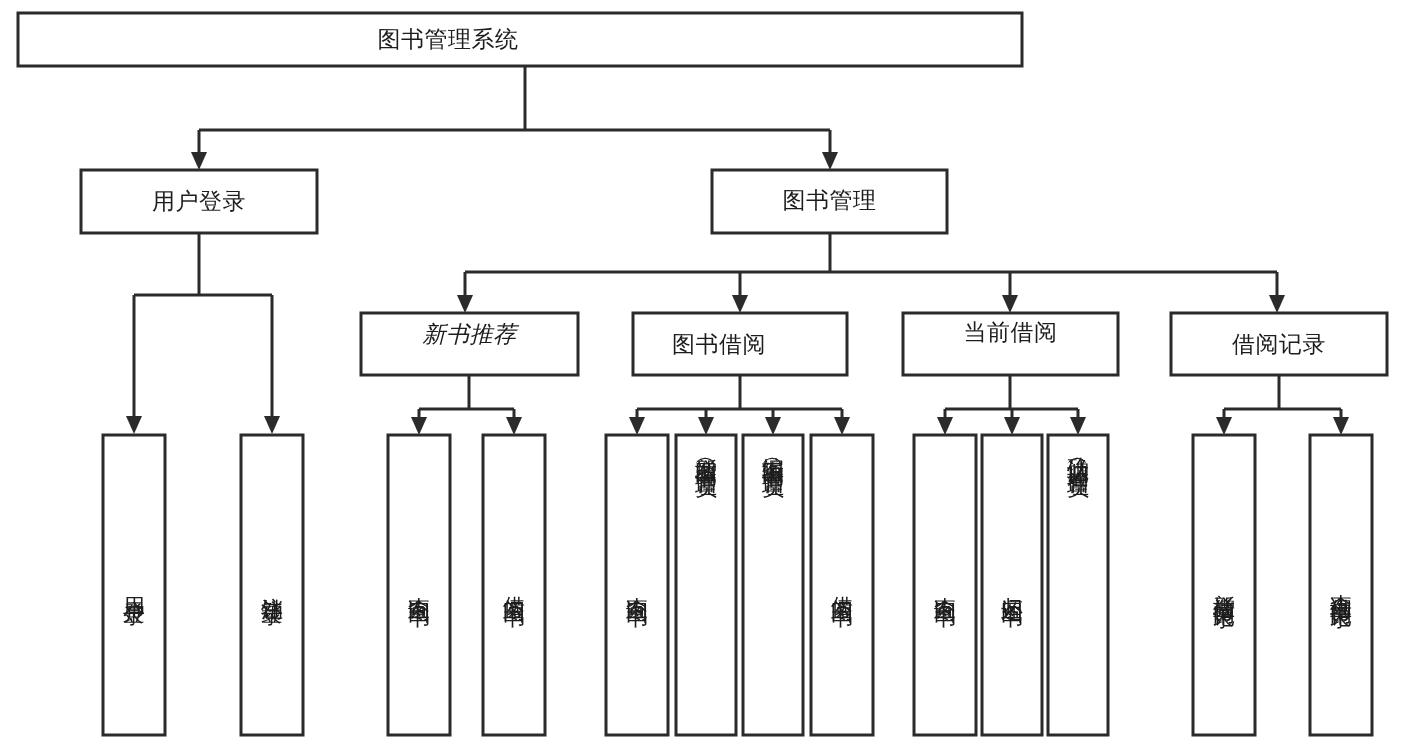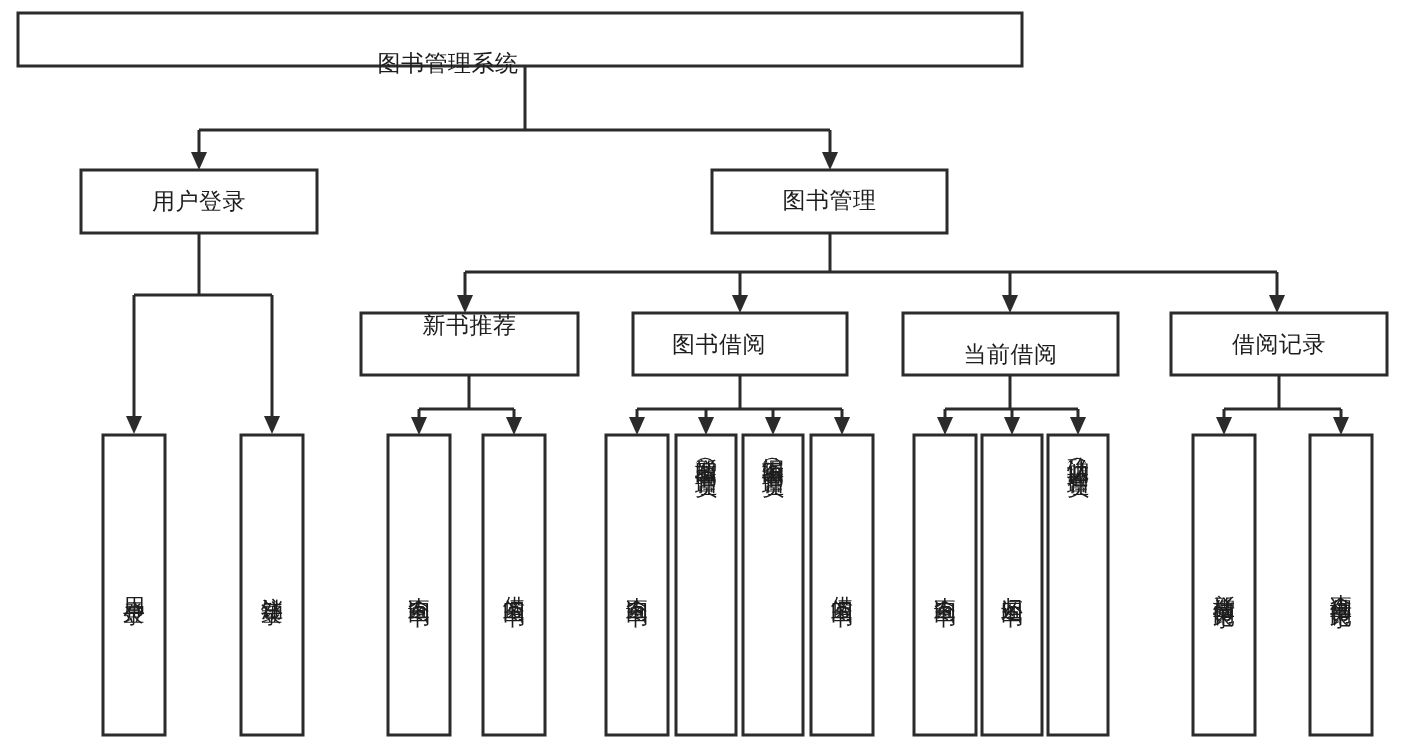--- a/index.html
+++ b/index.html
@@ -194,28 +194,28 @@
     <rect class="node-box" x="811" y="435" width="62" height="300"></rect>
 
     <rect class="node-box" x="914" y="435" width="62" height="300"></rect>
     <rect class="node-box" x="982" y="435" width="60" height="300"></rect>
     <rect class="node-box" x="1048" y="435" width="60" height="300"></rect>
 
     <rect class="node-box" x="1193" y="435" width="62" height="300"></rect>
     <rect class="node-box" x="1310" y="435" width="62" height="300"></rect>
   </svg>
 
-  <div class="node-label horizontal" style="left:18px; top:13px; width:860px; height:53px;margin-top:24px;">图书管理系统</div>
+  <div class="node-label horizontal" style="left:18px; top:13px; width:860px; height:53px;">图书管理系统</div>
 
   <div class="node-label horizontal" style="left:81px; top:170px; width:236px; height:63px;">用户登录</div>
   <div class="node-label horizontal" style="left:712px; top:170px; width:235px; height:60px;">图书管理</div>
 
-  <div class="node-label horizontal" style="left:361px; top:299px; width:217px; height:52px;">新书推荐</div>
+  <div class="node-label horizontal" style="left:361px; top:308px; width:217px; height:52px;font-style:italic;">新书推荐</div>
   <div class="node-label horizontal" style="left:633px; top:313px; width:172px; height:62px;">图书借阅</div>
-  <div class="node-label horizontal" style="left:903px; top:323px; width:215px; height:62px;">当前借阅</div>
+  <div class="node-label horizontal" style="left:903px; top:301px; width:215px; height:62px;">当前借阅</div>
   <div class="node-label horizontal" style="left:1171px; top:313px; width:216px; height:62px;text-align:center;">借阅记录</div>
 
   <div class="node-label vertical centered" style="left:103px; top:435px; width:62px; height:300px;">用户登录</div>
   <div class="node-label vertical centered" style="left:241px; top:435px; width:62px; height:300px;">注销登录</div>
 
   <div class="node-label vertical centered" style="left:388px; top:435px; width:62px; height:300px;">查询图书</div>
   <div class="node-label vertical centered" style="left:483px; top:435px; width:62px; height:300px;">借阅图书</div>
 
   <div class="node-label vertical centered" style="left:606px; top:435px; width:62px; height:300px;">查询图书</div>
   <div class="node-label vertical" style="left:676px; top:435px; width:60px; height:300px;">新增图书（管理员）</div>

